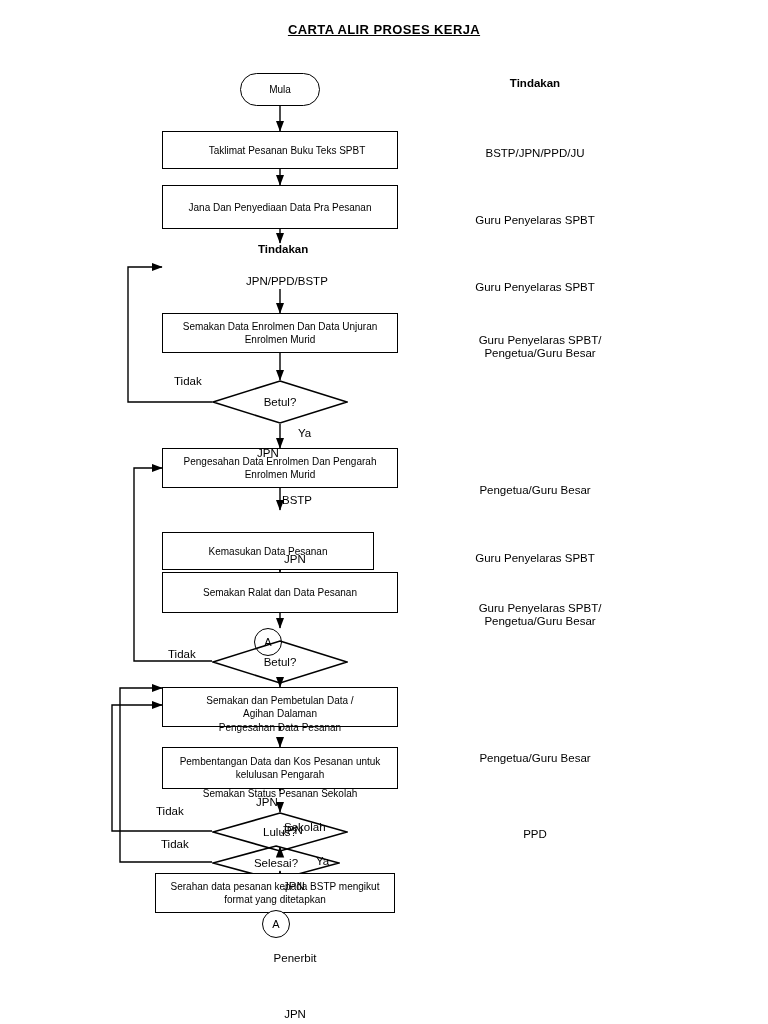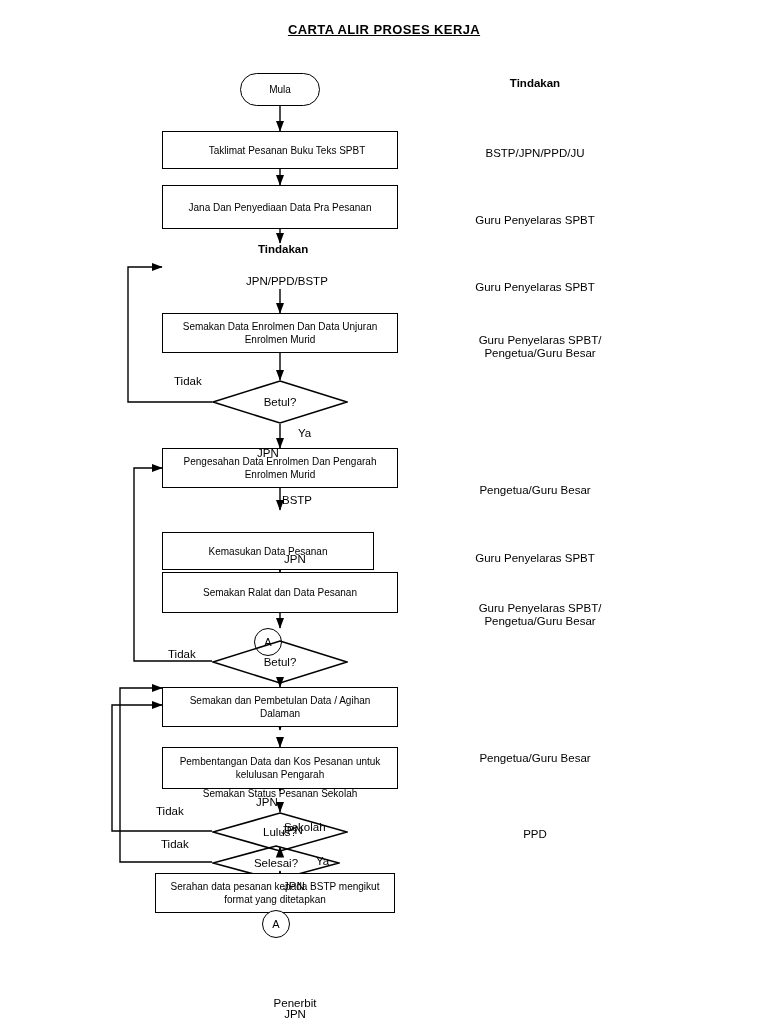--- a/index.html
+++ b/index.html
@@ -168,24 +168,27 @@
     <span>A</span>
   </div>
 
   <div class="diamond-wrap" style="left:212px;top:640px;width:136px;height:44px;">
     <svg class="dshape" width="136" height="44" viewBox="0 0 136 44">
       <polygon points="68,1 135,22 68,43 1,22" fill="none" stroke="#000" stroke-width="1.6"></polygon>
     </svg>
     <div class="dlabel">Betul?</div>
   </div>
 
-  <div class="node rect" style="left:162px;top:687px;width:236px;height:40px;padding:0 10px;">
+  <div class="node rect" style="left:162px;top:687px;width:236px;height:40px;padding:0 27px;">
     <span>Semakan dan Pembetulan Data / Agihan Dalaman</span>
   </div>
 
+  <div class="node rect" style="left:162px;top:710px;width:236px;height:35px;border:none;background:transparent;">
+    <span>Pengesahan Data Pesanan</span>
+  </div>
 
   <div class="node rect" style="left:162px;top:747px;width:236px;height:42px;padding:8px 10px;">
     <span>Pembentangan Data dan Kos Pesanan untuk kelulusan Pengarah</span>
   </div>
 
   <div class="node rect" style="left:162px;top:778px;width:236px;height:31px;border:none;background:transparent;">
     <span>Semakan Status Pesanan Sekolah</span>
   </div>
 
   <div class="diamond-wrap" style="left:212px;top:812px;width:136px;height:40px;">
@@ -231,16 +234,16 @@
   <div class="side" style="left:455px;top:147px;width:160px;">BSTP/JPN/PPD/JU</div>
   <div class="side" style="left:455px;top:214px;width:160px;">Guru Penyelaras SPBT</div>
   <div class="side" style="left:455px;top:281px;width:160px;">Guru Penyelaras SPBT</div>
   <div class="side" style="left:455px;top:334px;width:170px;">Guru Penyelaras SPBT/ Pengetua/Guru Besar</div>
   <div class="side" style="left:455px;top:484px;width:160px;">Pengetua/Guru Besar</div>
   <div class="side" style="left:455px;top:552px;width:160px;">Guru Penyelaras SPBT</div>
   <div class="side" style="left:455px;top:602px;width:170px;">Guru Penyelaras SPBT/ Pengetua/Guru Besar</div>
   <div class="side" style="left:455px;top:752px;width:160px;">Pengetua/Guru Besar</div>
   <div class="side" style="left:455px;top:828px;width:160px;">PPD</div>
 
-  <div class="side" style="left:230px;top:952px;width:130px;margin-top:45px;">Penerbit</div>
+  <div class="side" style="left:230px;top:952px;width:130px;">Penerbit</div>
   <div class="side" style="left:230px;top:1008px;width:130px;">JPN</div>
 
 </div>
 
 </body></html>

